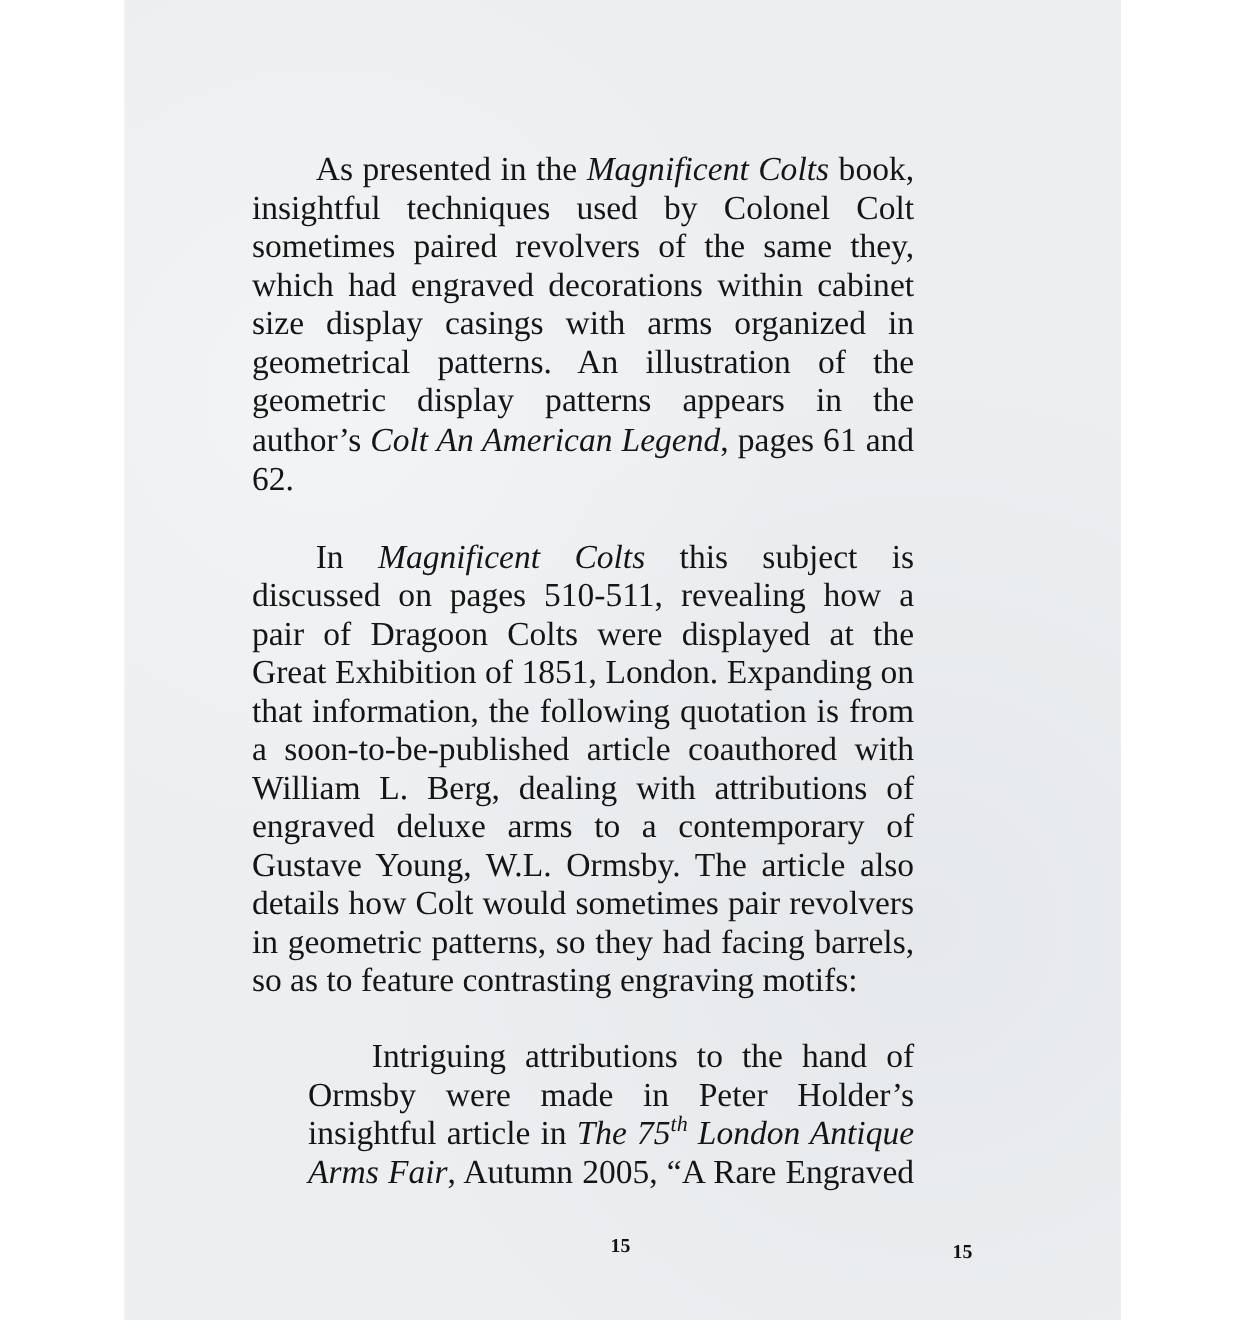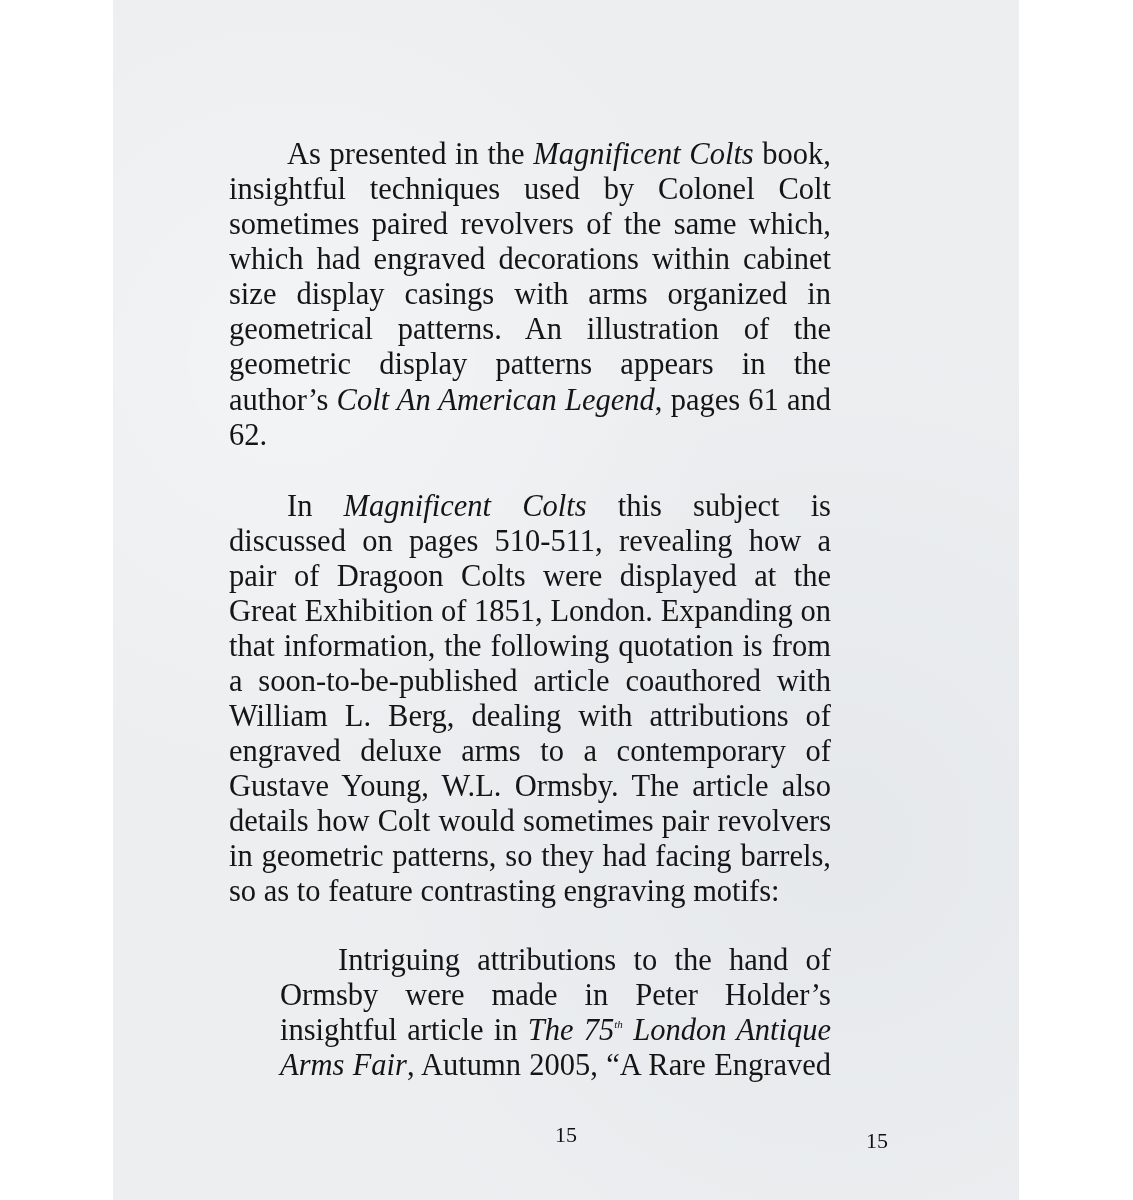--- a/index.html
+++ b/index.html
@@ -38,43 +38,43 @@
     .line.last {
       text-align: right;
       text-align-last: left;
     }
     .col { left: 116px; width: 602px; }
     .col.indent { left: 174px; width: 544px; }
     .quote { left: 167px; width: 551px; }
     .quote.indent { left: 225px; width: 493px; }
     i { }
     sup.th {
-      font-size: 11px;
+      font-size: 20px;
       vertical-align: 0;
       position: relative;
       top: -12px;
       font-style: italic;
     }
     .pageno {
       position: absolute;
       font-family: "Liberation Serif", "DejaVu Serif", serif;
-      font-weight: normal;
-      font-size: 22px;
+      font-weight: bold;
+      font-size: 18px;
       color: #111;
     }
   </style>
 </head>
 <body>
 
 <div class="page">
 
   <div>
     <div class="line col indent" style="top:137px"><span>As presented in the </span><i>Magnificent Colts</i><span> book,</span></div>
     <div class="line col" style="top:172px">insightful techniques used by Colonel Colt</div>
-    <div class="line col" style="top:207px">sometimes paired revolvers of the same which,</div>
+    <div class="line col" style="top:207px">sometimes paired revolvers of the same they,</div>
     <div class="line col" style="top:242px">which had engraved decorations within cabinet</div>
     <div class="line col" style="top:277px">size display casings with arms organized in</div>
     <div class="line col" style="top:312px">geometrical patterns. An illustration of the</div>
     <div class="line col" style="top:347px">geometric display patterns appears in the</div>
     <div class="line col" style="top:383px"><span>author’s </span><i>Colt An American Legend</i><span>, pages 61 and</span></div>
     <div class="line col last" style="top:418px">62.</div>
   </div>
 
   <div>
     <div class="line col indent" style="top:489px"><span>In </span><i>Magnificent Colts</i><span> this subject is</span></div>

